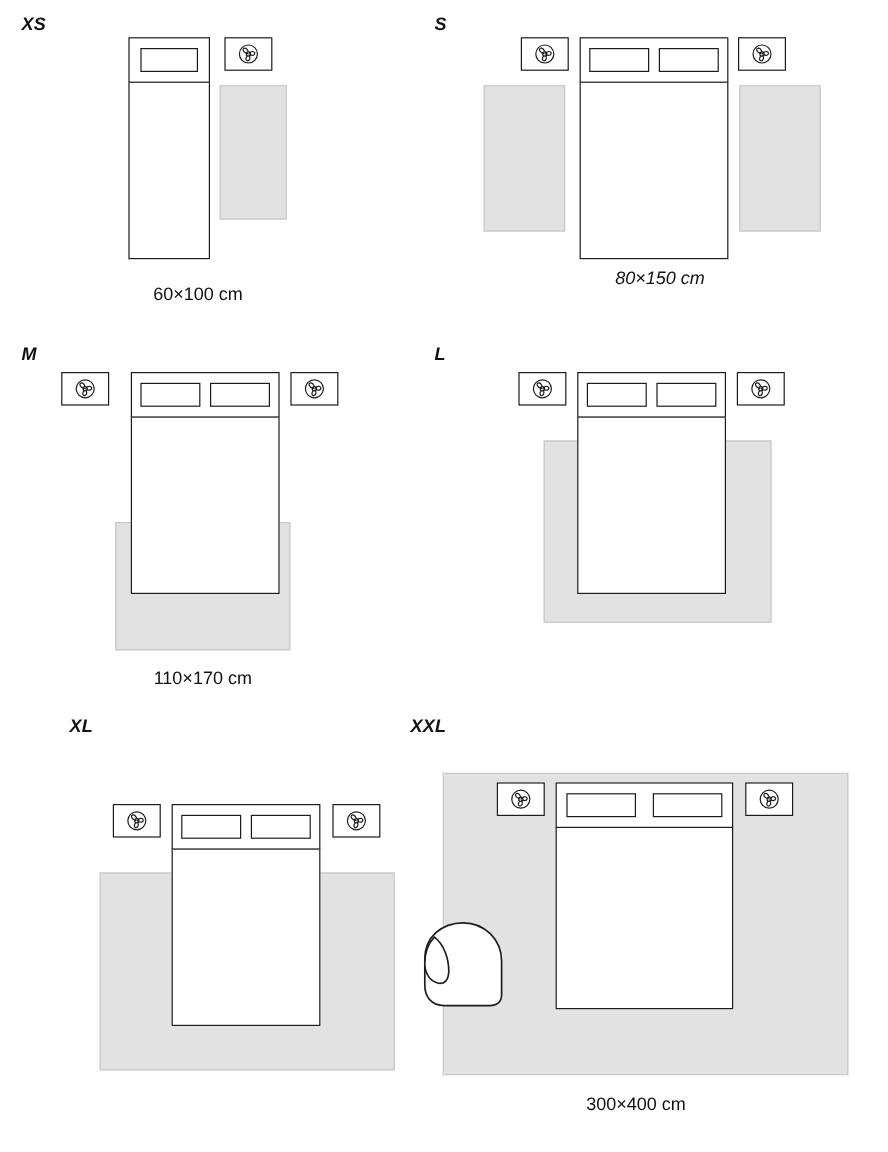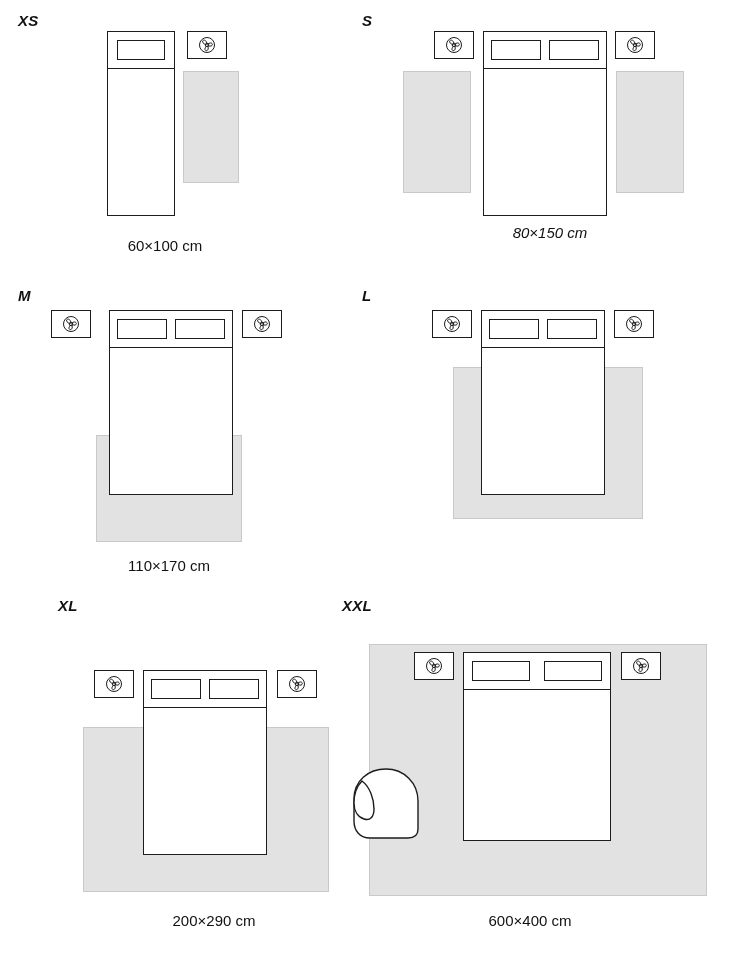--- a/index.html
+++ b/index.html
@@ -256,21 +256,20 @@
             <circle cx="12" cy="12" r="9"></circle>
               <circle cx="12" cy="12" r="2.1"></circle>
             <path d="M12 9.9 C11 7 9.4 5.6 7.6 6.3 C6.1 6.9 6.4 9.3 8.6 10.6 C9.7 11.2 10.9 11.6 11.6 11.6"></path>
             <path d="M13.5 12.9 C16.3 13.8 18.1 13.4 18.4 11.5 C18.6 9.9 16.4 8.9 14.4 10 C13.4 10.6 12.6 11.5 12.3 12.2"></path>
             <path d="M11.1 13.6 C9.3 15.9 8.9 17.7 10.5 18.6 C11.9 19.4 13.7 17.8 13.5 15.5 C13.4 14.4 13 13.3 12.6 12.7"></path>
           </svg>
         </span>
       </div>
     </div>
 
-    <div class="cell-caption" style="left:0;top:327px;width:348px;">200×290 cm</div>
   </div>
 
   <div class="cell" style="left:330px;top:585px;width:390px;height:375px;">
     <div class="cell-label" style="left:12px;top:12px;">XXL</div>
 
     <div class="stage" style="left:0;top:62px;width:390px;height:265px;">
 
       <div class="rug" style="left:39px;top:-3px;width:338px;height:252px;"></div>
 
       <div class="bed" style="left:133px;top:42px;width:148px;height:152px;"></div>
@@ -302,16 +301,16 @@
       </div>
 
       <div class="chair" style="left:10px;top:112px;width:96px;height:86px;">
         <svg width="96" height="86" viewBox="0 0 96 86" fill="none" stroke="#1c1c1c" stroke-width="1.4">
           <path d="M14 40 C14 22 28 10 46 10 C64 10 78 24 78 42 L78 70 C78 76 74 79 68 79 L30 79 C20 79 14 72 14 62 Z" fill="#ffffff"></path>
           <path d="M22 22 C16 28 14 36 14 44 C14 52 18 58 24 60 C30 62 34 58 34 50 C34 40 30 28 22 22 Z" fill="#ffffff"></path>
         </svg>
       </div>
     </div>
 
-    <div class="cell-caption" style="left:40px;top:327px;width:320px;">600×400 cm</div>
+    <div class="cell-caption" style="left:40px;top:327px;width:320px;">300×400 cm</div>
   </div>
 
 </div>
 
 </body></html>

